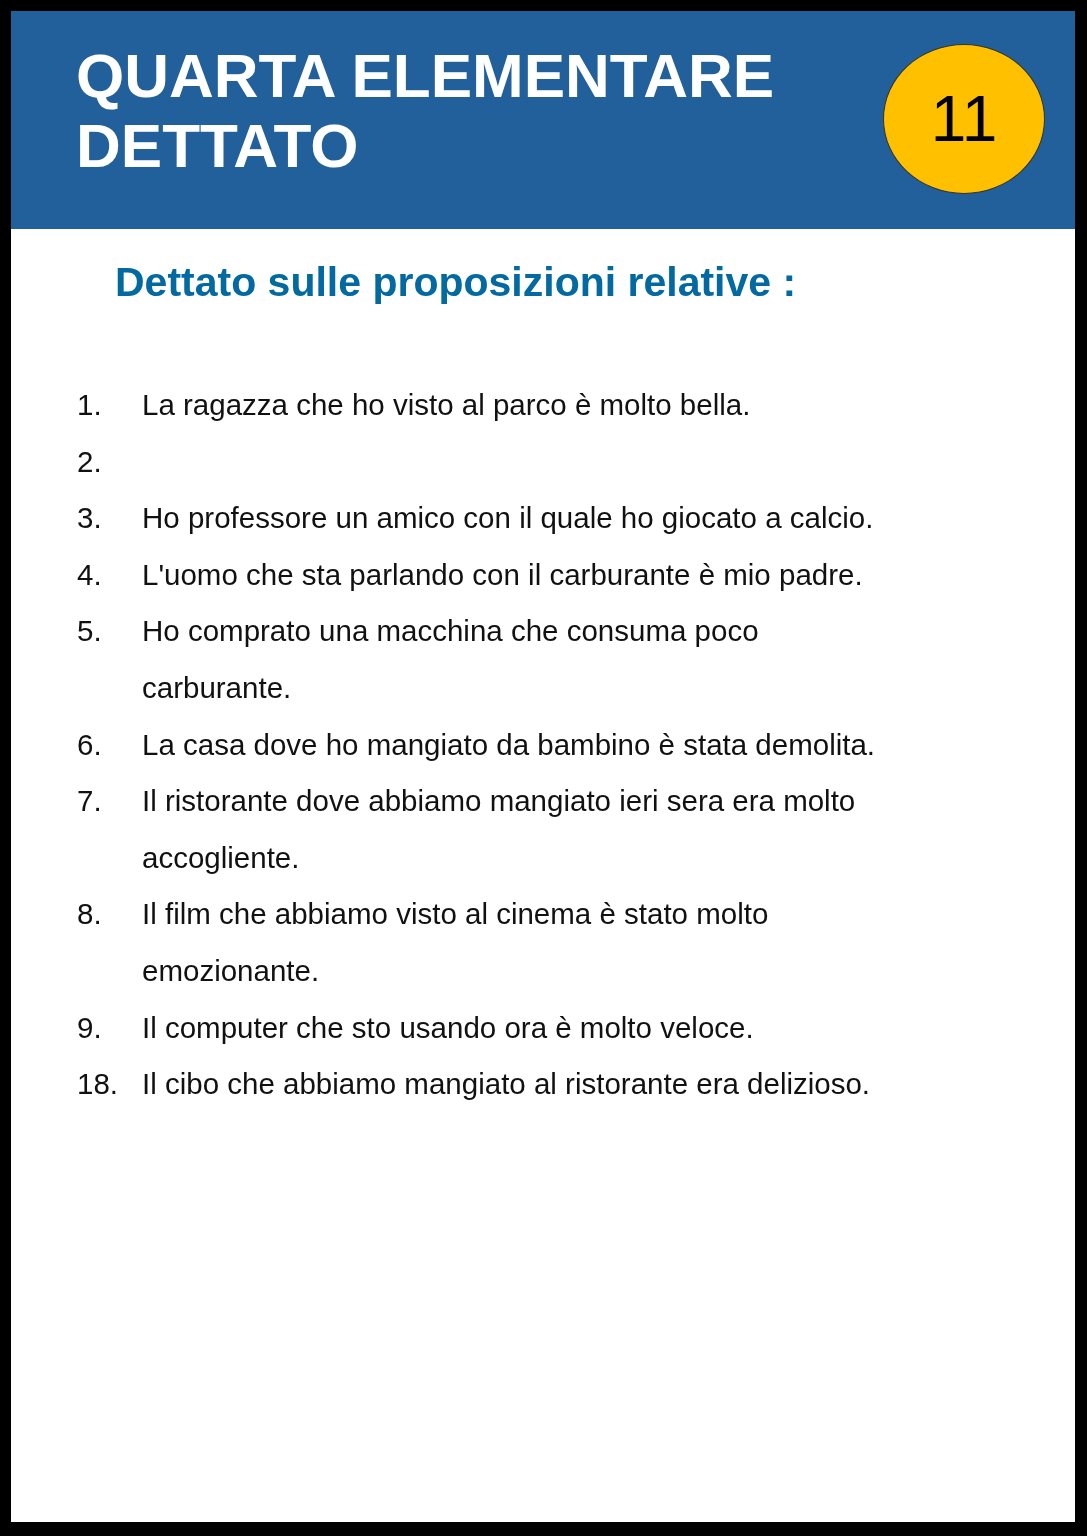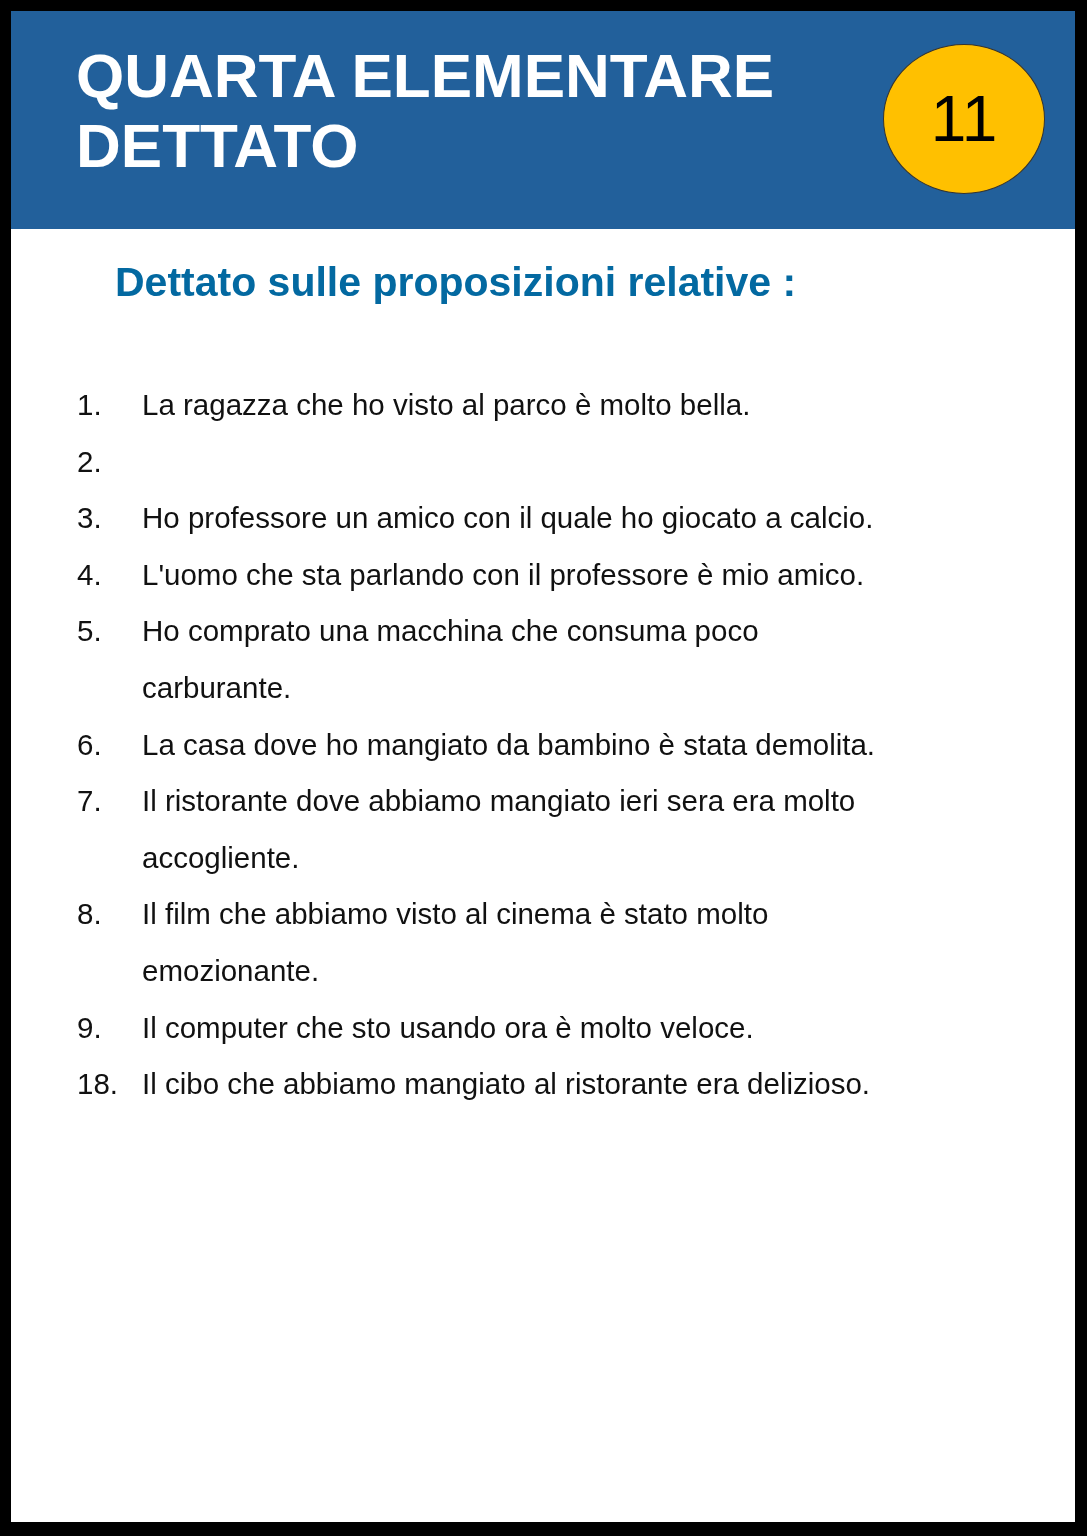--- a/index.html
+++ b/index.html
@@ -59,21 +59,21 @@
       </li>
     <li>
         <span class="num">2.</span>
       </li>
     <li>
         <span class="num">3.</span>
         <span class="text">Ho professore un amico con il quale ho giocato a calcio.</span>
       </li>
     <li>
         <span class="num">4.</span>
-        <span class="text">L'uomo che sta parlando con il professore è mio amico.</span>
+        <span class="text">L'uomo che sta parlando con il carburante è mio padre.</span>
       </li>
     <li>
         <span class="num">5.</span>
         <span class="text" style="width:700px">Ho comprato una macchina che consuma poco carburante.</span>
       </li>
     <li>
         <span class="num">6.</span>
         <span class="text">La casa dove ho mangiato da bambino è stata demolita.</span>
       </li>
     <li>

